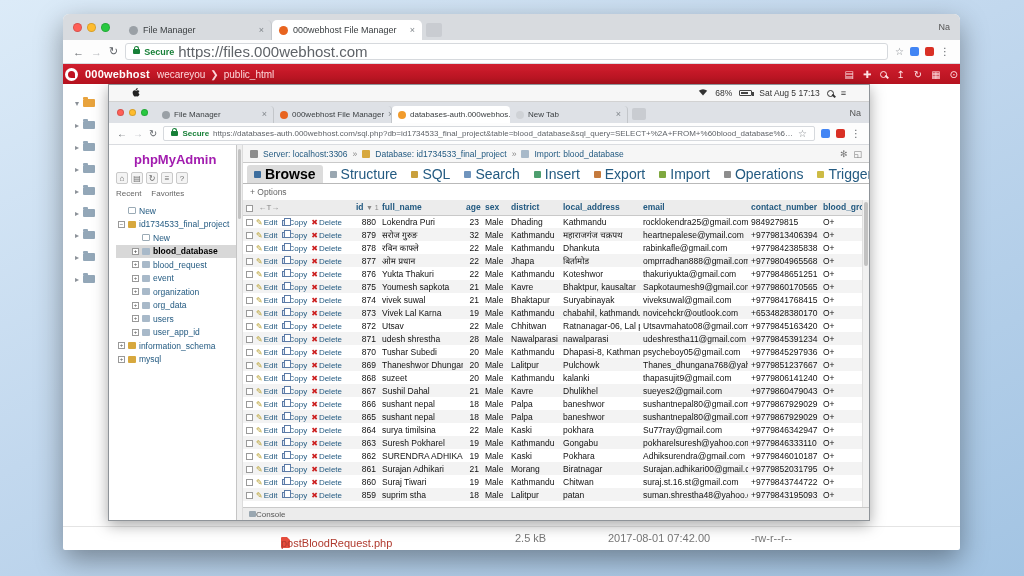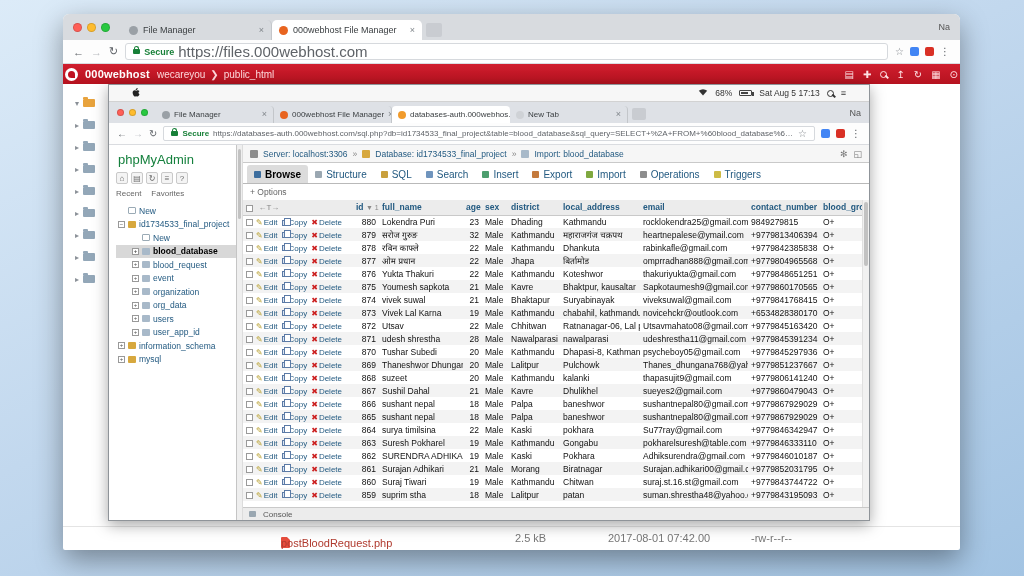--- a/index.html
+++ b/index.html
@@ -72,21 +72,21 @@
   .itab .favicon{width:8px;height:8px}
   .i-addr{position:absolute;left:0;right:0;top:38px;height:22px;background:#fdfdfd;border-bottom:1px solid #dadce0;display:flex;align-items:center;gap:6px;padding:0 8px}
   .i-addr .navg{font-size:10px}
   .i-addr .urlfield{height:15px;border-radius:2px}
   .i-addr .sec-label{font-size:8px}
   .i-addr .url-text{font-size:8px}
 
   
   .pma{position:absolute;left:0;right:0;top:60px;bottom:0;display:flex;background:#fff}
   .pma-side{width:128px;flex:none;border-right:1px solid #c5c5c5;padding:5px 0 0 7px;overflow:hidden}
-  .pma-logo{font-size:13px;font-weight:normal;color:#15803d;margin:2px 0 5px 2px}
+  .pma-logo{font-size:13px;font-weight:bold;color:#a21caf;margin:2px 0 5px 18px}
   .side-btns{display:flex;gap:3px;margin-bottom:5px}
   .sbtn{width:12px;height:12px;border:1px solid #c9c9c9;background:#f4f4f4;border-radius:2px;font-size:8px;line-height:11px;text-align:center;color:#666}
   .side-filters{display:flex;gap:10px;font-size:8px;color:#666;margin-bottom:6px}
   .tree-row{height:13.5px;display:flex;align-items:center;gap:3px;font-size:8.5px;color:#235a81;white-space:nowrap;overflow:hidden;padding-left:2px}
   .tree-row.lvl1{padding-left:16px}
   .tree-row.selected{background:#d8d8d8;color:#000;font-weight:bold}
   .exp{flex:none;width:7px;height:7px;border:1px solid #999;background:#fff;font-size:6px;line-height:5px;text-align:center;color:#555}
   .noexp .exp{visibility:hidden}
   .ticon{flex:none;width:8px;height:7px;border-radius:1px}
   .icon-db .ticon{background:#d7a83e}
@@ -95,21 +95,21 @@
   .side-scroll{width:6px;flex:none;background:#efefef;border-right:1px solid #dcdcdc;position:relative}
   .side-scroll .thumb{position:absolute;left:1px;right:1px;top:4px;height:70px;background:#c2c2c2;border-radius:3px}
 
   .pma-main{flex:1;position:relative;overflow:hidden;background:#fff}
   .crumbs{position:absolute;left:0;right:0;top:0;height:18px;background:#f6f6f6;border-bottom:1px solid #c9c9c9;display:flex;align-items:center;gap:5px;padding:0 7px;font-size:8.5px;color:#235a81;white-space:nowrap;overflow:hidden}
   .crumb-sep{color:#888}
   .cicon{width:8px;height:8px;border-radius:1px;flex:none}
   .ci-server{background:#8d8d8d}.ci-db{background:#d7a83e}.ci-table{background:#a8b9c9}
   .crumb-icons{margin-left:auto;display:flex;gap:6px;color:#777;font-size:9px}
   .ptabs{position:absolute;left:0;right:0;top:18px;height:21px;border-bottom:1px solid #b9b9b9;display:flex;align-items:flex-end;padding-left:4px;background:#fff}
-  .ptab{display:flex;align-items:center;gap:4px;height:18px;padding:8px 7px;font-size:10px;color:#235a81;white-space:nowrap}
+  .ptab{display:flex;align-items:center;gap:4px;height:18px;padding:8px 7px;font-size:14px;color:#235a81;white-space:nowrap}
   .ptab.active{background:#dcdcdc;border-radius:3px 3px 0 0;color:#000;font-weight:bold}
   .tabicon{width:7px;height:7px;border-radius:1px;flex:none;background:#999}
   .ic-browse .tabicon{background:#3d6e9e}
   .ic-structure .tabicon{background:#9aa7b1}
   .ic-sql .tabicon{background:#c9a03d}
   .ic-search .tabicon{background:#6f94bd}
   .ic-insert .tabicon{background:#4d9e6e}
   .ic-export .tabicon{background:#c47a3d}
   .ic-import .tabicon{background:#7fa83f}
   .ic-operations .tabicon{background:#8d8d8d}
@@ -122,21 +122,21 @@
   .grid tbody tr:nth-of-type(even){background:#f3f3f3}
   .num{text-align:right}
   .sort-ind{color:#888;font-size:7px;font-weight:normal}
   .acth{color:#888;font-weight:normal;font-size:8px}
   .c-act .cbx{display:inline-block;width:7px;height:7px;border:1px solid #9a9a9a;background:#fff;vertical-align:middle;margin-right:3px}
   a.act{color:#235a81;text-decoration:none;font-size:8px;margin-right:4px;white-space:nowrap}
   .i-edit{color:#b9a131;font-size:8px;margin-right:1px}
   .i-del{color:#cc2222;font-size:8px;font-weight:bold;margin-right:1px}
   .i-copy{display:inline-block;width:5px;height:6px;border:1px solid #5b7aa6;background:#dce6f2;position:relative;margin-right:2px;vertical-align:middle}
   .i-copy::after{content:"";position:absolute;left:1px;top:-3px;width:5px;height:6px;border:1px solid #5b7aa6;background:#fff}
-  .console-bar{position:absolute;left:0;right:0;bottom:0;height:13px;background:#ececec;border-top:1px solid #c9c9c9;display:flex;align-items:center;gap:7px;padding-left:6px;font-size:8px;color:#555}
+  .console-bar{position:absolute;left:0;right:0;bottom:0;height:13px;background:#ececec;border-top:1px solid #c9c9c9;display:flex;align-items:center;gap:0;padding-left:6px;font-size:8px;color:#555}
   .console-icn{width:7px;height:6px;background:#9aa7b1;border-radius:1px}
   .main-scroll{position:absolute;right:0;top:55px;bottom:13px;width:7px;background:#f1f1f1;border-left:1px solid #e0e0e0}
   .main-scroll .thumb{position:absolute;left:1px;right:1px;top:2px;height:64px;background:#c2c2c2;border-radius:3px}
 </style>
 </head>
 <body>
 
 <div class="slide">
   <div class="win">
 
@@ -738,21 +738,21 @@
                   <tr>
                     <td class="c-act">
                       <span class="cbx"></span><a class="act"><span class="i-edit">✎</span><span>Edit</span></a><a class="act"><span class="i-copy"></span><span>Copy</span></a><a class="act"><span class="i-del">✖</span><span>Delete</span></a>
                     </td>
                     <td class="num">863</td>
                     <td>Suresh Pokharel</td>
                     <td class="num">19</td>
                     <td>Male</td>
                     <td>Kathmandu</td>
                     <td>Gongabu</td>
-                    <td>pokharelsuresh@table.com</td>
+                    <td>pokharelsuresh@yahoo.com</td>
                     <td>+9779846333110</td>
                     <td>O+</td>
                   </tr>
                   <tr>
                     <td class="c-act">
                       <span class="cbx"></span><a class="act"><span class="i-edit">✎</span><span>Edit</span></a><a class="act"><span class="i-copy"></span><span>Copy</span></a><a class="act"><span class="i-del">✖</span><span>Delete</span></a>
                     </td>
                     <td class="num">862</td>
                     <td>SURENDRA ADHIKARI</td>
                     <td class="num">19</td>

